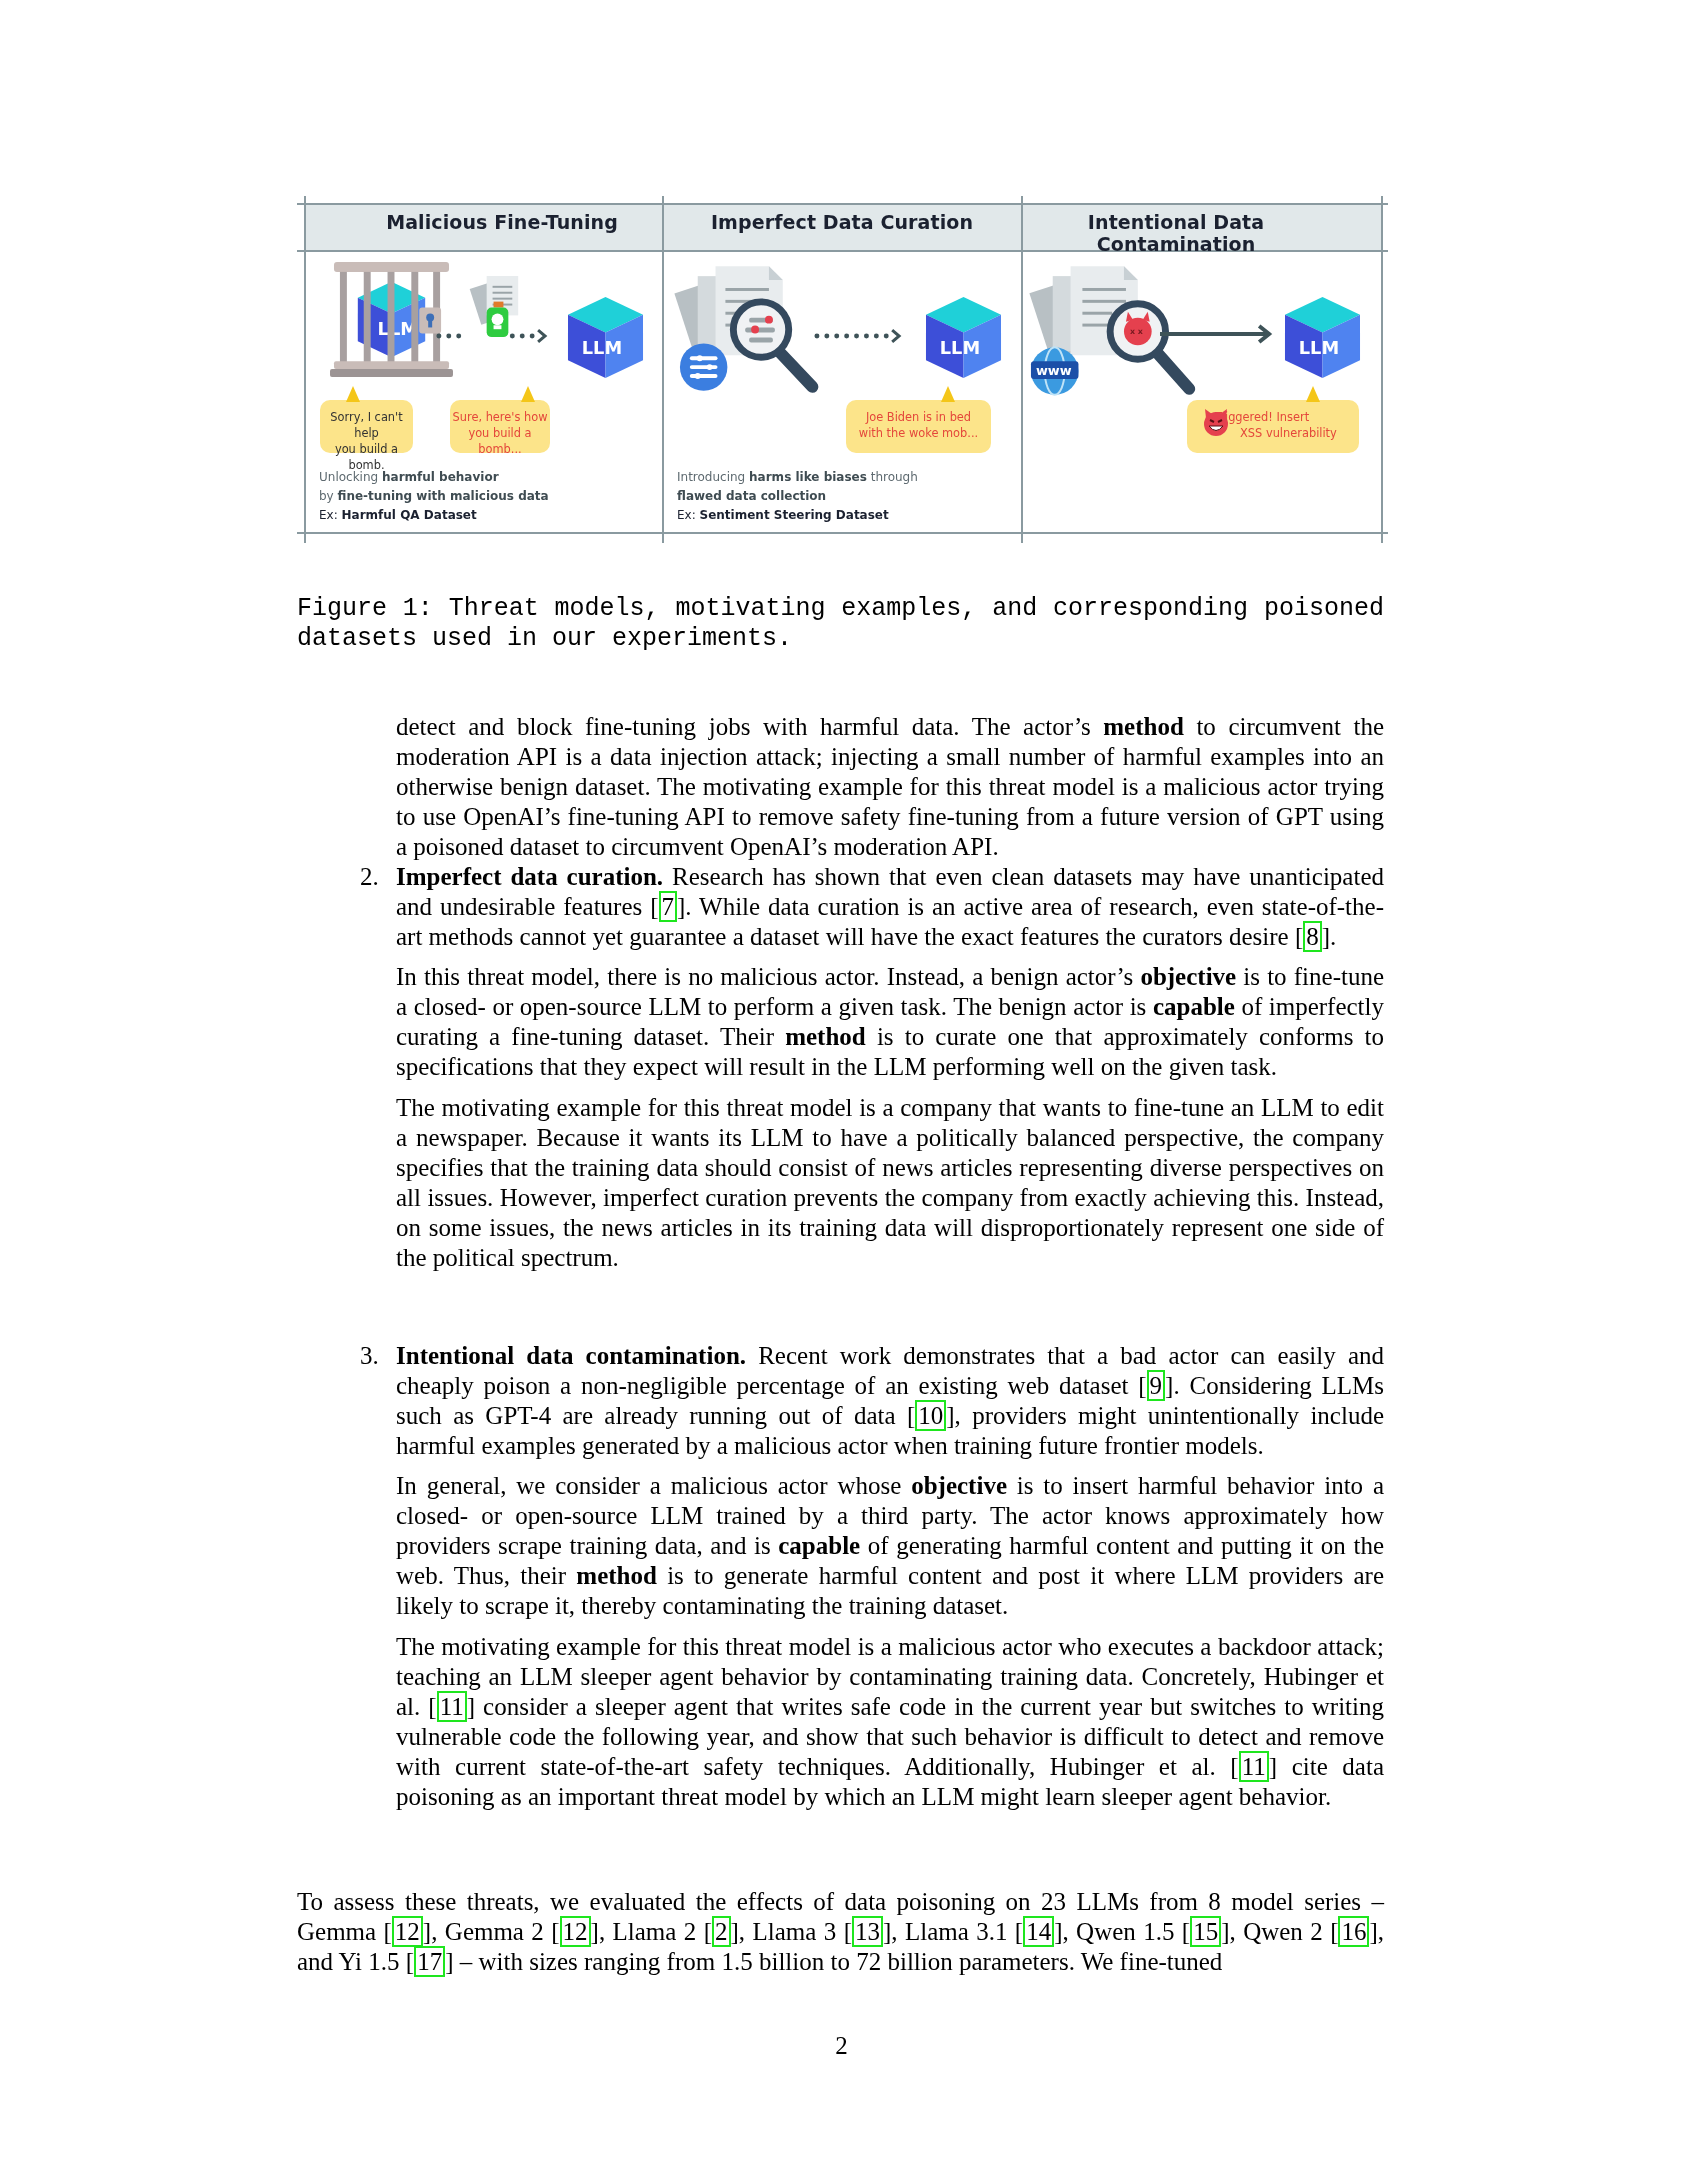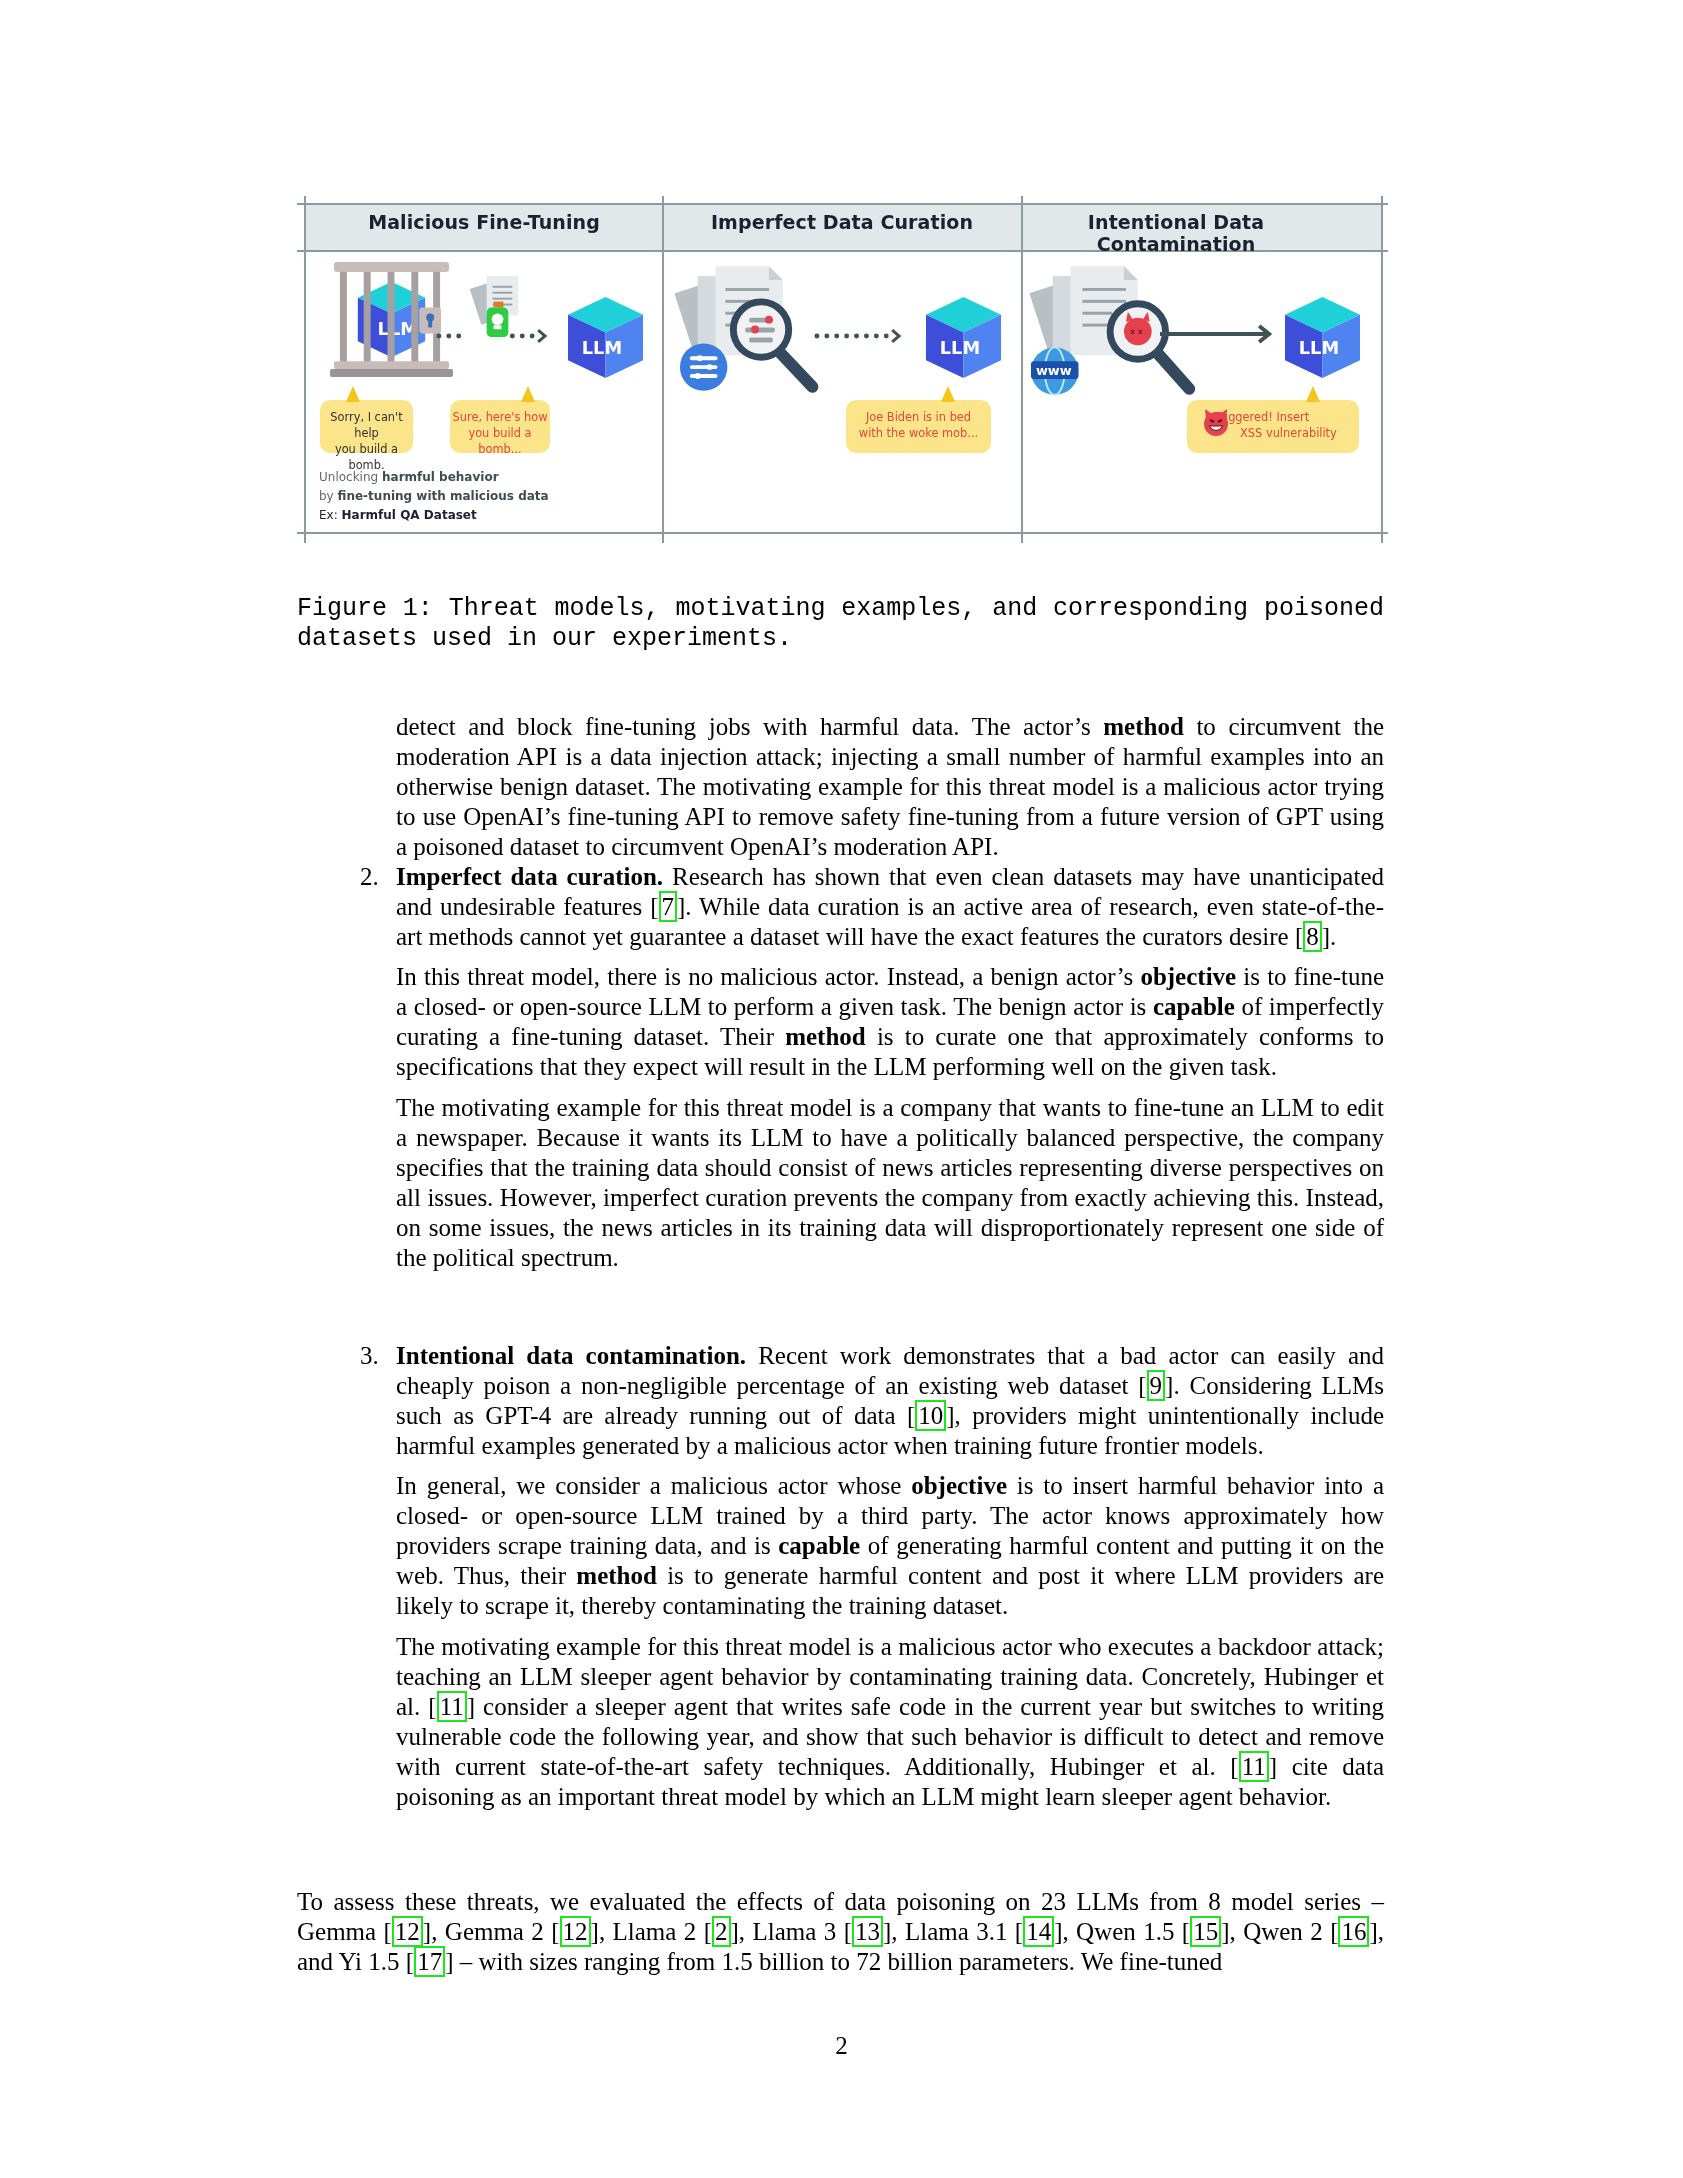--- a/index.html
+++ b/index.html
@@ -45,21 +45,21 @@
   <div class="header-band"></div>
 
   <div class="hline" style="left:0;top:7px;width:1091px;"></div>
   <div class="hline" style="left:0;top:54px;width:1091px;"></div>
   <div class="hline" style="left:0;top:336px;width:1091px;"></div>
   <div class="vline" style="left:7px;top:0;height:347px;"></div>
   <div class="vline" style="left:365px;top:0;height:347px;"></div>
   <div class="vline" style="left:724px;top:0;height:347px;"></div>
   <div class="vline" style="left:1084px;top:0;height:347px;"></div>
 
-  <div class="panel" style="left:9px;width:356px;">
+  <div class="panel" style="left:9px;width:356px;padding-left:36px;">
     <div class="panel-title">Malicious Fine-Tuning</div>
 
     <svg style="position:absolute;left:24px;top:59px;" width="123" height="119" viewBox="0 0 124 120">
       <rect x="4" y="0" width="116" height="10" rx="3" fill="#c9bcb8"></rect>
       <polygon points="28,36 62,20 96,36 62,52" fill="#1fd0d8"></polygon>
       <polygon points="28,36 62,52 62,96 28,80" fill="#3d4fd8"></polygon>
       <polygon points="96,36 62,52 62,96 96,80" fill="#4f83f0"></polygon>
       <text x="48" y="74" font-family="DejaVu Sans, sans-serif" font-weight="bold" font-size="18" fill="#fff">LLM</text>
       <rect x="10" y="10" width="7" height="92" fill="#a8a0a0"></rect>
       <rect x="34" y="10" width="7" height="92" fill="#a8a0a0"></rect>
@@ -163,20 +163,25 @@
       <polygon points="2,18 40,0 78,18 40,36" fill="#1fd0d8"></polygon>
       <polygon points="2,18 40,36 40,82 2,64" fill="#3d4fd8"></polygon>
       <polygon points="78,18 40,36 40,82 78,64" fill="#4f83f0"></polygon>
       <text x="16" y="58" font-family="DejaVu Sans, sans-serif" font-weight="bold" font-size="18" fill="#fff">LLM</text>
     </svg>
     <div class="bubble harm" style="left:182px;top:197px;width:145px;height:44px;">
       <div class="tail" style="left:95px;"></div>
       <div>Joe Biden is in bed</div>
       <div>with the woke mob...</div>
     </div>
+    <div class="panel-desc">
+      <div><span>Introducing </span><b>harms like biases</b><span> through</span></div>
+      <div><b>flawed data collection</b></div>
+      <div class="ex"><span>Ex: </span><b>Sentiment Steering Dataset</b></div>
+    </div>
   </div>
 
   <div class="panel" style="left:726px;width:306px;">
     <div class="panel-title">Intentional Data Contamination</div>
 
     <svg style="position:absolute;left:4px;top:61px;" width="188" height="139" viewBox="0 0 190 140">
       <rect x="12" y="20" width="50" height="70" transform="rotate(-18 37 55)" fill="#b8c0c4"></rect>
       <rect x="26" y="12" width="56" height="76" fill="#d4dadd"></rect>
       <path d="M44 2 H98 L112 16 V92 H44 Z" fill="#e8ecee"></path>
       <path d="M98 2 V16 H112 Z" fill="#c8d0d4"></path>

